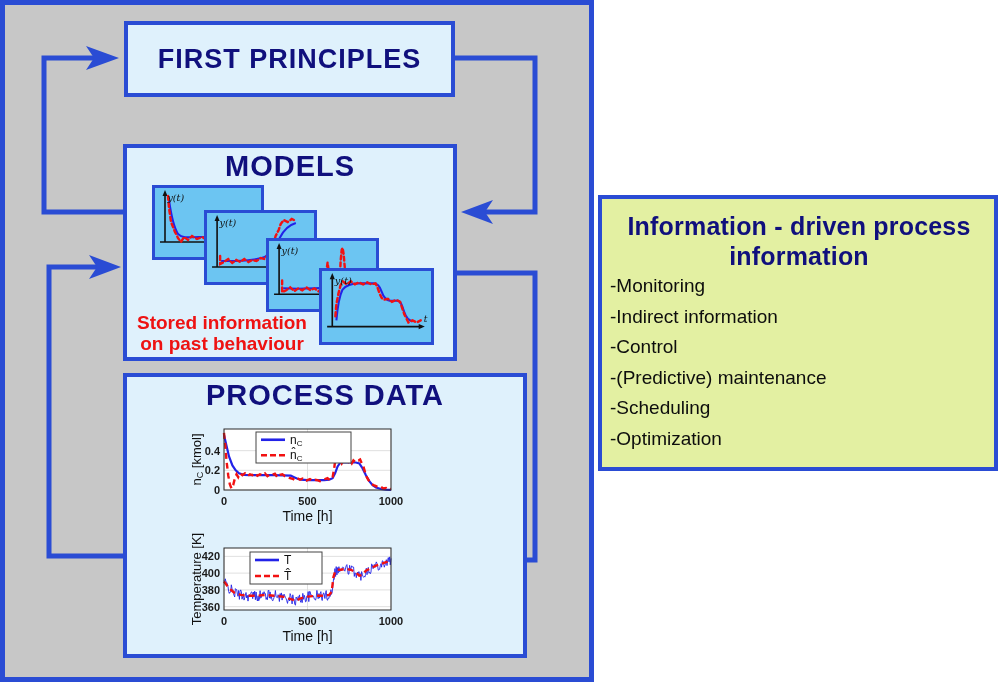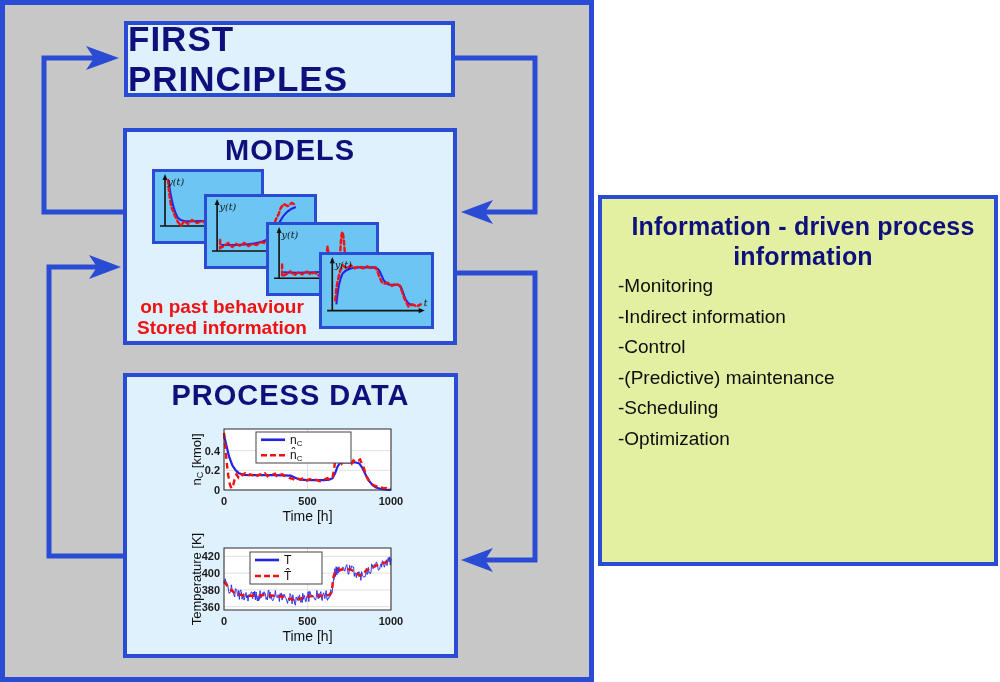--- a/index.html
+++ b/index.html
@@ -3,37 +3,37 @@
 <meta charset="utf-8">
 <style>
   html,body{margin:0;padding:0;background:#ffffff;}
   .canvas{position:relative;width:1000px;height:682px;background:#ffffff;
           font-family:"Liberation Sans",sans-serif;overflow:hidden;}
   .gray-container{position:absolute;left:0;top:0;width:594px;height:682px;
           background:#c7c7c7;border:5px solid #2a4cd4;box-sizing:border-box;}
   .connectors{position:absolute;left:0;top:0;width:1000px;height:682px;pointer-events:none;}
   .fbox{position:absolute;background:#dff1fc;border:4px solid #2a4cd4;box-sizing:border-box;}
   #fp{left:124px;top:21px;width:331px;height:76px;display:flex;align-items:center;justify-content:center;}
-  .fp-title{font-size:35px;font-weight:bold;color:#10107d;letter-spacing:1px;}
-  #models{left:123px;top:128px;width:334px;height:217px;}
+  .fp-title{font-size:27px;font-weight:bold;color:#10107d;letter-spacing:1px;}
+  #models{left:123px;top:144px;width:334px;height:217px;}
   .box-title{font-size:29px;font-weight:bold;color:#10107d;text-align:center;letter-spacing:1px;margin-top:2px;}
   .thumb{position:absolute;background:#6cc5f2;border:3px solid #2a4cd4;box-sizing:border-box;}
   .thumb svg{display:block;width:100%;height:100%;}
   #thumb1{left:25px;top:37px;width:112px;height:75px;z-index:1;}
   #thumb2{left:77px;top:62px;width:113px;height:75px;z-index:2;}
   #thumb3{left:139px;top:90px;width:113px;height:74px;z-index:3;}
   #thumb4{left:192px;top:120px;width:115px;height:77px;z-index:4;}
   .caption{position:absolute;left:4px;top:164px;width:182px;text-align:center;
            font-size:19px;font-weight:bold;color:#ee1212;line-height:21px;z-index:5;}
-  #pd{left:123px;top:373px;width:335px;height:285px;}
+  #pd{left:123px;top:373px;width:404px;height:285px;}
   .chart{position:absolute;overflow:visible;}
   #chart1{left:63px;top:46px;width:210px;height:112px;}
   #chart2{left:63px;top:163px;width:210px;height:124px;}
-  .panel{position:absolute;left:598px;top:195px;width:400px;height:371px;background:#e3f0a2;
-         border:4px solid #2a4cd4;box-sizing:border-box;padding:12px 6px 0 16px;}
+  .panel{position:absolute;left:598px;top:195px;width:400px;height:276px;background:#e3f0a2;
+         border:4px solid #2a4cd4;box-sizing:border-box;padding:12px 6px 0 8px;}
   .panel-title{font-size:25px;font-weight:bold;color:#10107d;text-align:center;line-height:30px;letter-spacing:0.2px;}
   .panel-list{margin-top:0;font-size:19px;color:#0d0d0d;line-height:30.5px;}
   .panel-list div{white-space:nowrap;}
 </style>
 </head>
 <body>
 
 <div class="canvas">
 
   <div class="gray-container"></div>
@@ -95,22 +95,22 @@
           <polygon points="10,2 7.5,8 12.5,8" fill="#111"></polygon>
           <line x1="5" y1="54" x2="97" y2="54" stroke="#111" stroke-width="1.6"></line>
           <polygon points="100,54 94,51.5 94,56.5" fill="#111"></polygon>
           <text x="99" y="50" font-size="9" font-style="italic" font-family="&quot;DejaVu Serif&quot;,serif" fill="#111">t</text>
           <path d="M14,48 C15,36 17,24 20,18 C24,13 30,12 36,12 L50,12 C54,12 56,14 58,20 C60,26 62,28 66,29 L74,29 C77,30 78,34 80,40 C82,46 84,48 88,49" stroke="#2222e8" fill="none" stroke-width="2"></path>
           <path d="M13,44 L14,32 L16,22 L18,14 L20,10 L24,13 L28,10 L32,13 L36,11 L40,13 L44,11 L48,13 L52,12 L54,16 L56,22 L58,26 L60,28 L64,27 L68,30 L72,28 L76,30 L78,36 L80,42 L82,46 L84,50 L88,48 L92,50 L96,48" stroke="#f21111" fill="none" stroke-width="2.4" stroke-dasharray="4 3" stroke-linecap="round"></path>
           <text x="12.5" y="13" font-size="9.5" font-style="italic" font-family="&quot;DejaVu Serif&quot;,serif" fill="#111">y(t)</text>
         </svg>
     </div>
     <div class="caption">
+      <div>Stored information</div>
       <div>on past behaviour</div>
-      <div>Stored information</div>
     </div>
   </div>
 
   <div class="fbox" id="pd">
     <div class="box-title">PROCESS DATA</div>
     <svg class="chart" id="chart1" viewBox="0 0 210 112">
         <rect x="34" y="6" width="167" height="61" fill="#fff"></rect>
         <line x1="34" y1="6" x2="34" y2="67" stroke="#d8d8d8" stroke-width="0.8"></line>
         <line x1="117.5" y1="6" x2="117.5" y2="67" stroke="#d8d8d8" stroke-width="0.8"></line>
         <line x1="201" y1="6" x2="201" y2="67" stroke="#d8d8d8" stroke-width="0.8"></line>

